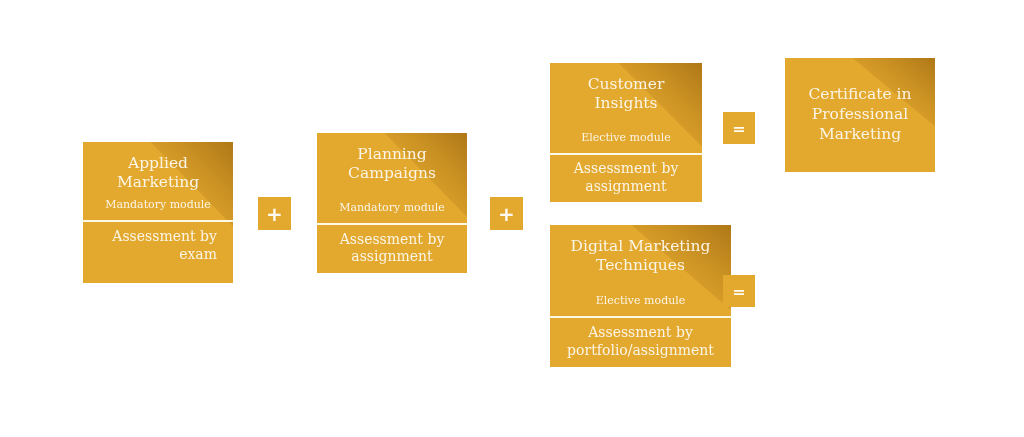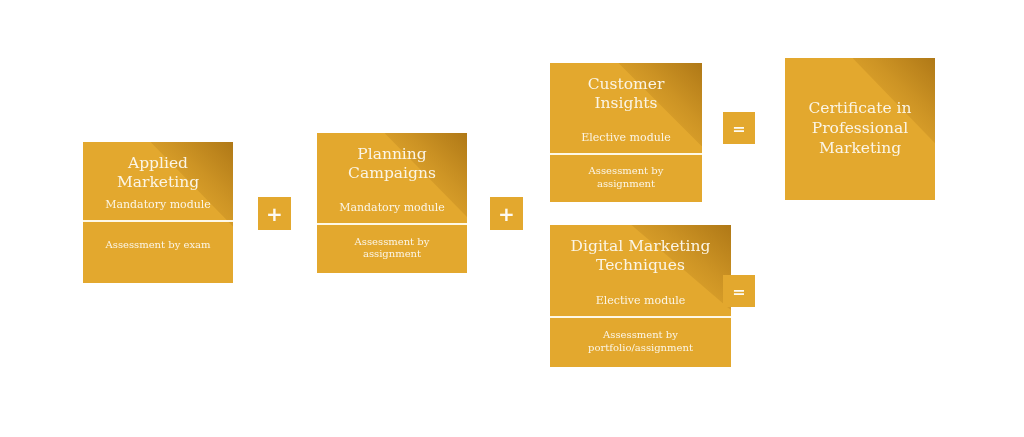--- a/index.html
+++ b/index.html
@@ -52,21 +52,21 @@
   .module .type {
     font-size: 11px;
     line-height: 1.1;
     margin: 0 6px 9px 6px;
   }
   .module .assessment {
     position: relative;
     display: flex;
     align-items: center;
     justify-content: center;
-    font-size: 10px;
+    font-size: 14px;
     line-height: 1.25;
     z-index: 1;
   }
   .cert {
     display: flex;
     align-items: center;
     justify-content: center;
   }
   .cert .cert-title {
     position: relative;
@@ -88,27 +88,27 @@
   .op.plus { font-size: 20px; }
   .op.equals { font-size: 16px; }
 
   
   .m1 { left: 83px;  top: 142px; width: 150px; height: 141px; }
   .p1 { left: 258px; top: 197px; width: 33px;  height: 33px; }
   .m2 { left: 317px; top: 133px; width: 150px; height: 140px; }
   .p2 { left: 490px; top: 197px; width: 33px;  height: 33px; }
   .m3 { left: 550px; top: 63px;  width: 152px; height: 139px; }
   .e1 { left: 723px; top: 112px; width: 32px;  height: 32px; }
-  .c1 { left: 785px; top: 58px;  width: 150px; height: 142px; }
+  .c1 { left: 785px; top: 58px;  width: 150px; height: 114px; }
   .m4 { left: 550px; top: 225px; width: 181px; height: 142px; }
   .e2 { left: 723px; top: 275px; width: 32px;  height: 32px; }
   .c2 { left: 785px; top: 225px; width: 150px; height: 142px; }
 
   
-  .m1 .assessment { height: 47px; padding: 0 16px; }
+  .m1 .assessment { height: 47px; padding: 0 16px; text-align: right; }
   .m2 .assessment { height: 46px; padding: 0 22px; }
   .m3 .assessment { height: 45px; padding: 0 22px; }
   .m4 .assessment { height: 47px; padding: 0 11px; }
   .m3 .main, .m2 .main { height: 92px; }
   .m4 .main { height: 93px; }
   .m4 .title { margin-left: 8px; margin-right: 8px; }
 </style>
 </head>
 <body>
 

